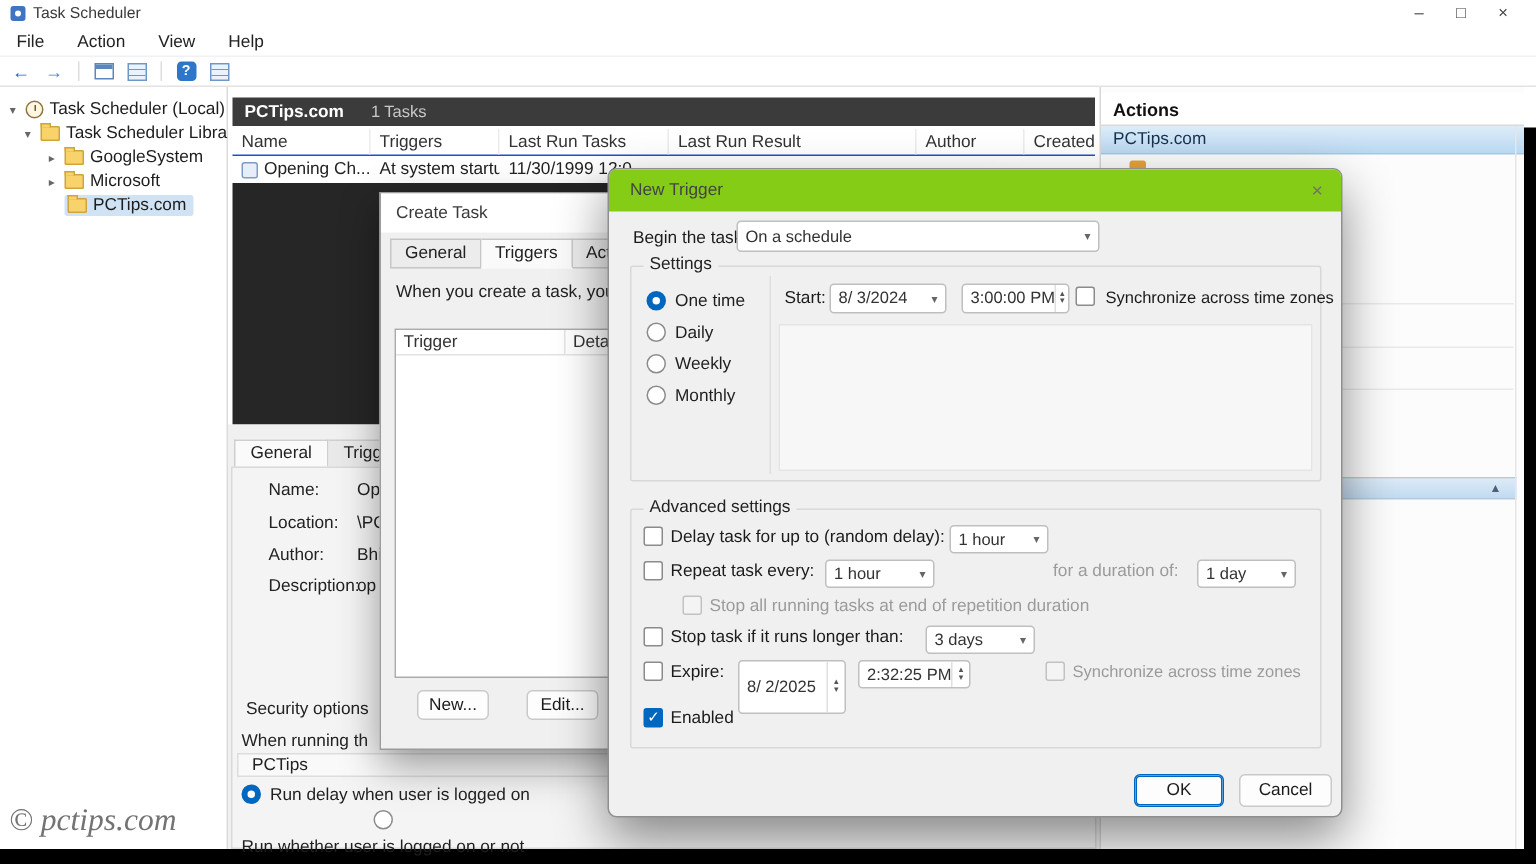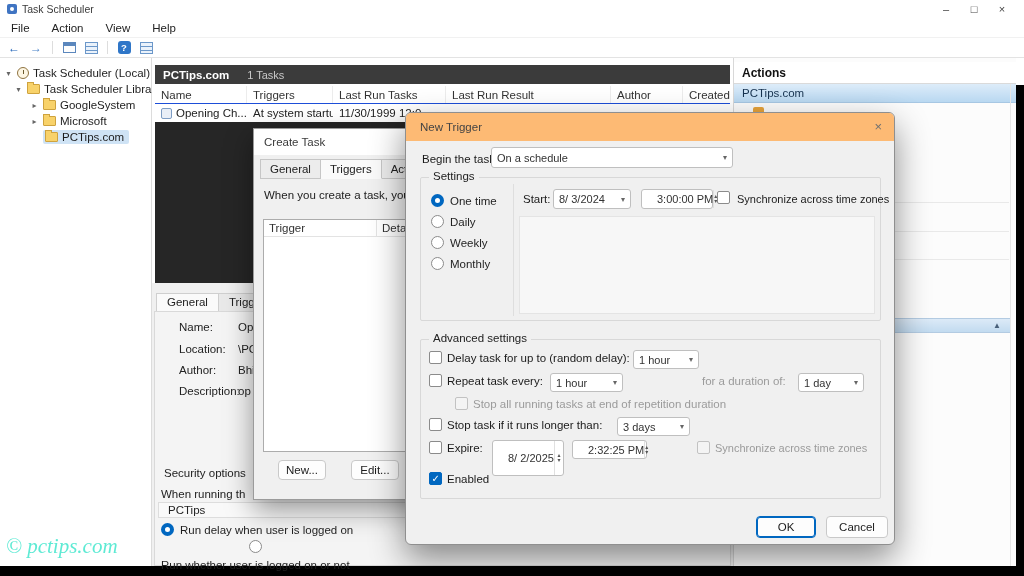--- a/index.html
+++ b/index.html
@@ -83,56 +83,56 @@
   .ct-tabs { position:absolute; left:6px; top:30px; display:flex; width:408px; }
   .ct-tab { font-size:11.5px; color:#222; padding:3px 9px; border:1px solid #c6c6c6; border-left:none; background:#ececec; white-space:nowrap; }
   .ct-tab:first-child { border-left:1px solid #c6c6c6; }
   .ct-tab.selected { background:#fafafa; border-bottom-color:#fafafa; }
   .ct-intro { position:absolute; left:10px; top:60px; width:406px; font-size:11.5px; color:#222; white-space:nowrap; overflow:hidden; }
   .ct-list { position:absolute; left:9px; top:90px; width:402px; height:233px; background:#fff; border:1px solid #acacac; }
   .ct-list-head { display:flex; height:17px; border-bottom:1px solid #e3e3e3; }
   .ct-col { font-size:11.5px; color:#333; padding-left:5px; border-right:1px solid #e3e3e3; display:flex; align-items:center; }
 
   .new-trigger { left:405px; top:112px; width:490px; height:433px; border-radius:6px; overflow:hidden; border:1px solid #8f8f8f; z-index:30; box-shadow:0 14px 34px rgba(0,0,0,0.45); }
-  .nt-title { height:28px; background:#fdba74; display:flex; align-items:center; padding-left:14px; font-size:11.5px; color:#444; }
+  .nt-title { height:28px; background:#84cc16; display:flex; align-items:center; padding-left:14px; font-size:11.5px; color:#444; }
   .nt-close { position:absolute; right:12px; top:6px; font-size:13px; color:#707070; }
 
   .lbl { position:absolute; font-size:11.5px; color:#1b1b1b; white-space:nowrap; }
   .lbl.gray { color:#9b9b9b; }
   .lbl.sm { font-size:11px; }
 
   .group { position:absolute; border:1px solid #d8d8d8; border-radius:2px; }
   .group-label { position:absolute; top:-8px; left:8px; background:#f0f0f0; padding:0 4px; font-size:11.5px; color:#222; white-space:nowrap; }
   .vsep { position:absolute; width:1px; background:#dedede; }
   .inner-panel { position:absolute; background:#f7f7f7; border:1px solid #e4e4e4; }
 
   .combo { position:absolute; background:#fff; border:1px solid #bfbfbf; border-radius:3px; display:flex; align-items:center; justify-content:space-between; padding:0 5px; font-size:11px; color:#333; height:20px; }
   .combo .arr { font-size:8px; color:#666; margin-left:4px; }
   .combo.small { height:19px; }
 
   .spinbox { position:absolute; background:#fff; border:1px solid #bfbfbf; border-radius:3px; display:flex; align-items:stretch; height:20px; font-size:11px; color:#333; }
-  .spinbox .val { flex:1; display:flex; align-items:center; padding-left:15px; white-space:nowrap; }
+  .spinbox .val { flex:1; display:flex; align-items:center; padding-left:5px; white-space:nowrap; }
   .spinbox .spin { width:12px; border-left:1px solid #e0e0e0; display:flex; flex-direction:column; align-items:center; justify-content:center; }
   .spinbox .spin span { font-size:6px; line-height:5px; color:#555; }
 
   .cbx { width:13px; height:13px; border:1px solid #8b8b8b; border-radius:2px; background:#fff; position:absolute; }
   .cbx.checked { background:#0067c0; border-color:#0067c0; }
   .cbx.checked::after { content:"\2713"; position:absolute; color:#fff; font-size:10px; left:1.5px; top:0; line-height:12px; }
   .cbx.dis { border-color:#c2c2c2; background:#f4f4f4; }
   .rdo { width:13px; height:13px; border:1px solid #8b8b8b; border-radius:50%; background:#fff; flex:0 0 auto; }
   .rdo.sel { border:4px solid #0067c0; }
 
   .nt-row { position:absolute; left:0; width:100%; height:20px; }
   .pbtn { position:absolute; background:#fdfdfd; border:1px solid #c9c9c9; border-radius:4px; font-size:11.5px; color:#1b1b1b; display:flex; align-items:center; justify-content:center; }
   .pbtn.default { border-color:#0067c0; box-shadow:inset 0 0 0 1px #0067c0; }
 
   .rdo-row { position:absolute; display:flex; align-items:center; gap:6px; font-size:11.5px; color:#1f1f1f; white-space:nowrap; }
 
   
-  .watermark { position:absolute; left:6px; top:534px; font-family:"Liberation Serif", serif; font-style:italic; font-size:21px; color:#5eead4; z-index:60; white-space:nowrap; }
+  .watermark { position:absolute; left:6px; top:534px; font-family:"Liberation Serif", serif; font-style:italic; font-size:21px; color:#737373; z-index:60; white-space:nowrap; }
   .black-right { position:absolute; left:1016px; top:85px; width:8px; height:491px; background:#000; z-index:40; }
 </style>
 </head>
 <body>
 
 <div class="screen">
 
   <div class="main-window">
 
     <div class="titlebar">

